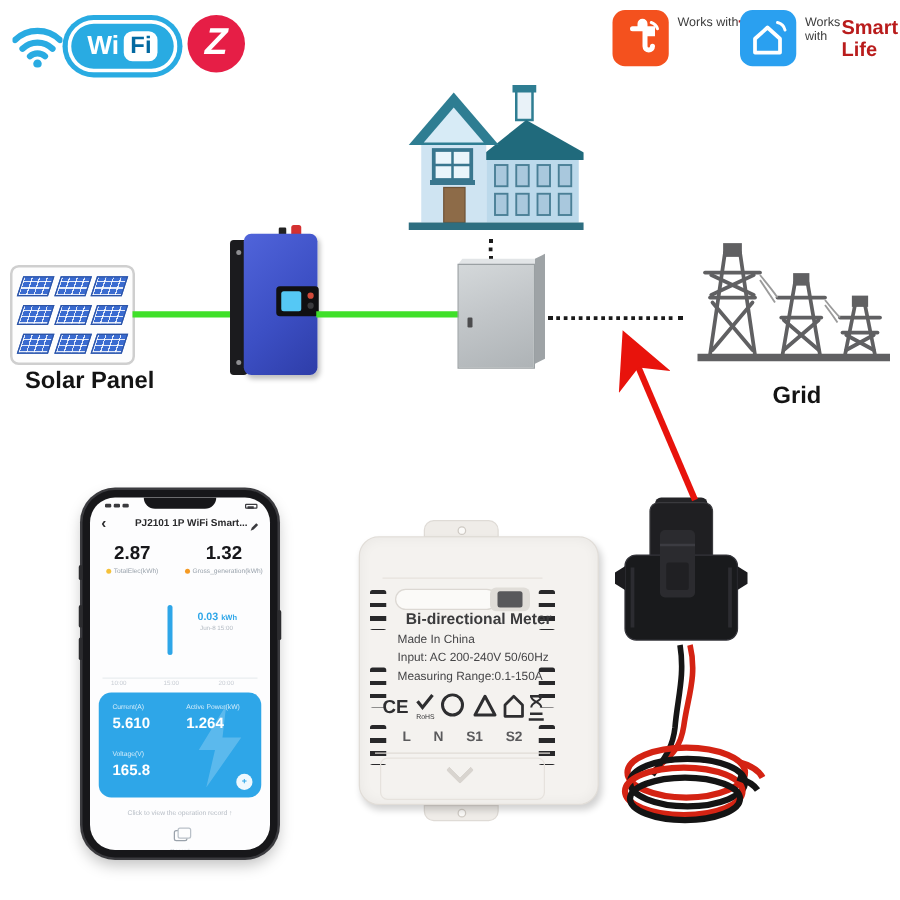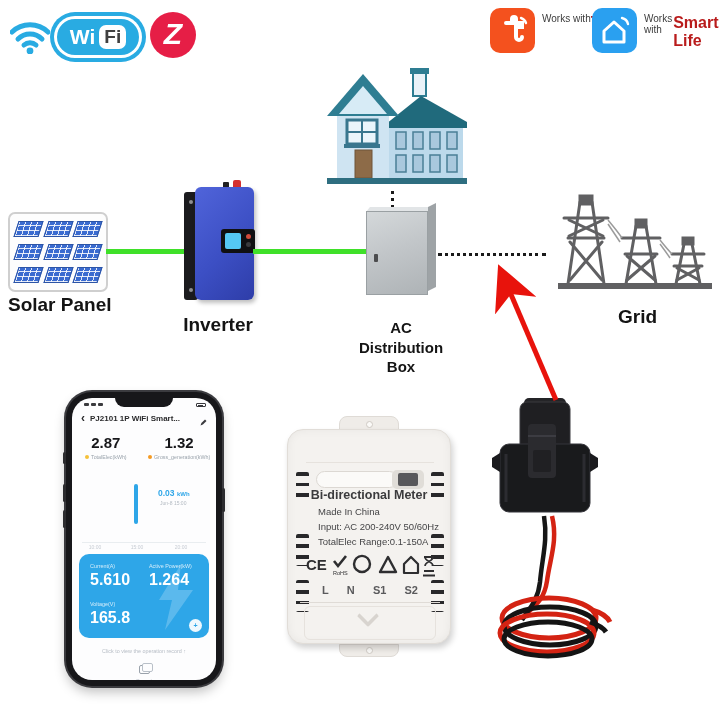--- a/index.html
+++ b/index.html
@@ -4,21 +4,21 @@
 <style>
   * { margin:0; padding:0; box-sizing:border-box; }
   body { font-family:"Liberation Sans", sans-serif; background:#ffffff; }
   .stage { position:relative; width:720px; height:720px; background:#ffffff; overflow:hidden; }
   .abs { position:absolute; }
 
   
   .wifi-pill { left:54px; top:16px; width:88px; height:42px; background:#29abe2; border-radius:22px;
     box-shadow: inset 0 0 0 3px #ffffff, 0 0 0 4px #29abe2; display:flex; align-items:center; justify-content:center; gap:4px; }
   .wifi-pill .wi { color:#fff; font-weight:bold; font-size:21px; }
-  .wifi-pill .fi { background:#fff; color:#404040; font-weight:bold; font-size:19px; border-radius:7px; padding:1px 5px; }
+  .wifi-pill .fi { background:#fff; color:#0369a1; font-weight:bold; font-size:19px; border-radius:7px; padding:1px 5px; }
   .zigbee-circle { left:150px; top:12px; width:46px; height:46px; border-radius:50%; background:#e61e46;
     display:flex; align-items:center; justify-content:center; }
   .zigbee-circle span { color:#fff; font-weight:bold; font-size:30px; font-style:italic; transform:translateY(-1px); }
   .zigbee-word { left:203px; top:14px; font-size:34px; font-weight:bold; color:#121212; letter-spacing:-1px; }
   .badge { width:45px; height:45px; border-radius:10px; display:flex; align-items:center; justify-content:center; }
   .tuya-badge { left:490px; top:8px; background:#f4511e; }
   .sl-badge { left:592px; top:8px; background:#2aa0f0; }
   .works-text { display:flex; flex-direction:row; }
   .works-text .small { font-size:10px; color:#3c3c3c; }
   .works-text .big { font-size:16px; font-weight:bold; color:#b91c1c; margin-top:1px; }
@@ -66,53 +66,53 @@
   .phone-btn { position:absolute; background:#2c2c2f; border-radius:2px; }
   .screen { position:absolute; left:6px; top:6px; width:144px; height:282px; background:#fdfdfe; border-radius:20px; overflow:hidden; }
   .notch { position:absolute; left:43px; top:0; width:58px; height:9px; background:#17171a; border-radius:0 0 9px 9px; }
   .statusbar { position:absolute; top:3px; left:0; width:100%; height:8px; }
   .sb-left { position:absolute; left:12px; top:2px; display:flex; gap:2px; }
   .sb-left i { display:block; width:5px; height:3px; background:#3a3a3e; border-radius:1px; }
   .sb-batt { position:absolute; right:10px; top:2px; width:10px; height:4px; border:1px solid #3a3a3e; border-radius:1px; }
   .sb-batt::after { content:""; position:absolute; left:1px; top:0.5px; width:5px; height:2px; background:#3a3a3e; }
   .nav { position:absolute; top:13px; left:0; width:100%; height:16px; }
   .nav-back { position:absolute; left:9px; top:0px; font-size:12px; color:#2c2c2e; font-weight:bold; line-height:14px; }
-  .nav-title { position:absolute; left:18px; right:18px; text-align:left; top:3px; font-size:8px; font-weight:bold; color:#2a2a2c; }
+  .nav-title { position:absolute; left:18px; right:18px; text-align:right; top:3px; font-size:8px; font-weight:bold; color:#2a2a2c; }
   .nav-edit { position:absolute; right:8px; top:2px; }
   .metrics { position:absolute; top:36px; left:0; width:100%; }
   .metric { position:absolute;text-align:center; }
   .metric .val { font-size:15px; font-weight:bold; color:#17171a; }
   .metric .lab { margin-top:3px; font-size:5.3px; color:#9aa3ac; display:flex; align-items:center; gap:2px; }
   .dot { width:4px; height:4px; border-radius:50%; display:inline-block; }
   .chart { position:absolute; top:78px; left:0; width:100%; height:72px; }
   .chart-bar { position:absolute; left:62px; top:8px; width:4px; height:40px; background:#2ea6e8; border-radius:2px; }
   .chart-hi { position:absolute; left:86px; top:12px; color:#2ea6e8; font-weight:bold; font-size:8.5px; }
   .chart-hi .unit { font-size:6px; }
   .chart-sub { position:absolute; left:88px; top:24px; color:#b3bac2; font-size:5px; }
   .chart-base { position:absolute; left:10px; right:10px; top:66px; height:1px; background:#e9edf0; }
   .tick { position:absolute; top:68px; width:30px; text-align:center; font-size:5px; color:#c7ccd3; }
   .app-card { position:absolute; left:7px; top:156px; width:130px; height:84px; background:#2ea6e8; border-radius:10px; overflow:hidden; }
   .stat { position:absolute; }
   .stat .lab { font-size:5.4px; color:rgba(255,255,255,.8); }
-  .stat .val { font-size:16px; font-weight:bold; color:#ffffff; margin-top:2px; }
+  .stat .val { font-size:12px; font-weight:bold; color:#ffffff; margin-top:2px; }
   .card-btn { position:absolute; right:7px; bottom:6px; width:13px; height:13px; border-radius:50%; background:rgba(255,255,255,.92);
     display:flex; align-items:center; justify-content:center; font-size:7px; color:#2ea6e8; font-weight:bold; }
   .hint { position:absolute; top:250px; left:0; width:100%; text-align:center; font-size:5.4px; color:#b7bdc5; }
   .tabbar { position:absolute; top:262px; left:0; width:100%; text-align:center; }
   .rec-icon { display:inline-block; width:11px; height:9px; border:1.2px solid #9aa2ab; border-radius:2px; position:relative; }
   .rec-icon::after { content:""; position:absolute; left:2px; top:-3px; width:9px; height:7px; border:1.2px solid #b9c0c8; border-radius:2px; background:#fdfdfe; }
   .rec-label { font-size:4.8px; color:#c2c7ce; margin-top:1px; }
 
   
   .meter { left:287px; top:416px; width:164px; height:243px; }
   .m-tab { position:absolute; left:52px; width:60px; height:14px; background:#efece8; border:1px solid #dfdbd6; }
   .m-tab.top { top:0; border-radius:8px 8px 0 0; }
   .m-tab.bot { top:228px; height:13px; border-radius:0 0 8px 8px; }
   .m-hole { position:absolute; left:26px; top:4px; width:7px; height:7px; border-radius:50%; background:#fbfaf8; border:1px solid #cfcac4; }
-  .m-body { position:absolute; left:0; top:13px; width:164px; height:215px; background:#f4f2ef; border:1px solid #e1ddd8;
+  .m-body { position:absolute; left:0; top:13px; width:192px; height:215px; background:#f4f2ef; border:1px solid #e1ddd8;
     border-radius:16px; box-shadow:inset 0 0 10px rgba(0,0,0,.05), 2px 4px 6px rgba(0,0,0,.18); }
   .vent { position:absolute; width:13px; height:32px; border-radius:2px;
     background:repeating-linear-gradient(180deg,#28282a 0 3.5px, transparent 3.5px 10.5px); }
   .m-seam { position:absolute; left:18px; top:32px; width:128px; height:1px; background:#e6e2dd; }
   .m-pill { position:absolute; left:28px; top:41px; width:82px; height:17px; border-radius:9px; background:#fbfaf8; border:1px solid #dcd8d3; }
   .m-holder { position:absolute; left:104px; top:40px; width:32px; height:19px; border-radius:5px; background:#e0ddd8; }
   .m-button { position:absolute; left:110px; top:43px; width:20px; height:13px; border-radius:2px; background:#58585b; }
   .m-title { position:absolute; left:0; top:58px; width:100%; text-align:center; font-weight:bold; font-size:12.5px; color:#3b3b3d; }
   .m-line { position:absolute; left:30px; font-size:9.5px; color:#454547; }
   .m-terms { position:absolute; left:34px; top:154px; width:96px; display:flex; justify-content:space-between;
@@ -203,54 +203,48 @@
         <i class="solar-cell"></i>
         <i class="solar-cell"></i>
         <i class="solar-cell"></i>
       </div>
     <div class="solar-row">
         <i class="solar-cell"></i>
         <i class="solar-cell"></i>
         <i class="solar-cell"></i>
       </div>
   </div>
-  <div class="abs diag-label" style="left:8px; top:294px;">Solar Panel</div>
+  <div class="abs diag-label" style="left:20px; top:294px;">Solar Panel</div>
 
   <div class="abs green-wire" style="left:106px; top:249px; width:80px;"></div>
 
   <div class="abs inverter">
     <div class="inv-ant-red"></div>
       <div class="inv-ant-blk"></div>
     <div class="inv-strip">
         <i class="inv-screw" style="top:8px;"></i>
         <i class="inv-screw" style="bottom:8px;"></i>
       </div>
     <div class="inv-body">
       <div class="inv-screen">
         <div class="inv-lcd"></div>
           <div class="inv-btn1"></div>
           <div class="inv-btn2"></div>
       </div>
     </div>
   </div>
-  <div class="abs diag-label" style="left:168px; top:314px; width:100px; text-align:center;">Inverter</div>
 
   <div class="abs green-wire" style="left:253px; top:249px; width:114px;"></div>
 
   <div class="abs acbox">
     <div class="acbox-top"></div>
     <div class="acbox-side"></div>
     <div class="acbox-front">
         <div class="acbox-knob"></div>
       </div>
-  </div>
-  <div class="abs acbox-label" style="left:358px; top:318px; width:86px;">
-    <div>AC</div>
-    <div>Distribution</div>
-    <div>Box</div>
   </div>
 
   <div class="abs dot-hline" style="left:438px; top:253px; width:108px;"></div>
 
   <svg class="abs" style="left:556px; top:192px;" width="158" height="100" viewBox="0 0 158 100">
     <g stroke="#606062" stroke-width="3" fill="none" stroke-linecap="round">
       <rect x="24" y="4" width="12" height="8" fill="#606062"></rect>
       <line x1="12" y1="92" x2="24" y2="10"></line>
         <line x1="48" y1="92" x2="36" y2="10"></line>
       <line x1="8" y1="26" x2="52" y2="26"></line>
@@ -383,21 +377,21 @@
       <i class="vent" style="left:143px; top:42px;"></i>
         <i class="vent" style="left:143px; top:104px;"></i>
         <i class="vent" style="left:143px; top:150px;"></i>
       <div class="m-seam"></div>
       <div class="m-pill"></div>
       <div class="m-holder"></div>
       <div class="m-button"></div>
       <div class="m-title">Bi-directional Meter</div>
       <div class="m-line" style="top:76px;">Made In China</div>
       <div class="m-line" style="top:91px;">Input: AC 200-240V 50/60Hz</div>
-      <div class="m-line" style="top:106px;">TotalElec Range:0.1-150A</div>
+      <div class="m-line" style="top:106px;">Measuring Range:0.1-150A</div>
       <svg style="position:absolute; left:18px; top:122px;" width="130" height="26" viewBox="0 0 130 26">
         <text x="0" y="18" font-size="15" font-weight="bold" fill="#2e2e30">CE</text>
         <path d="M28,9 l4,5 l8,-10" fill="none" stroke="#2e2e30" stroke-width="2.6"></path>
         <text x="27" y="23" font-size="5.5" fill="#2e2e30">RoHS</text>
         <circle cx="56" cy="12" r="8" fill="none" stroke="#2e2e30" stroke-width="2.4"></circle>
         <path d="M52,8 q4,-3 8,0" fill="none" stroke="#f4f2ef" stroke-width="2.4"></path>
         <polygon points="74,20 82,5 90,20" fill="none" stroke="#2e2e30" stroke-width="2.4" stroke-linejoin="round"></polygon>
         <path d="M98,12 l7,-7 l7,7 v9 h-14 z" fill="none" stroke="#2e2e30" stroke-width="2.2" stroke-linejoin="round"></path>
         <g stroke="#2e2e30" stroke-width="2" fill="none">
           <path d="M118,5 h10 M118,19 h10"></path>

